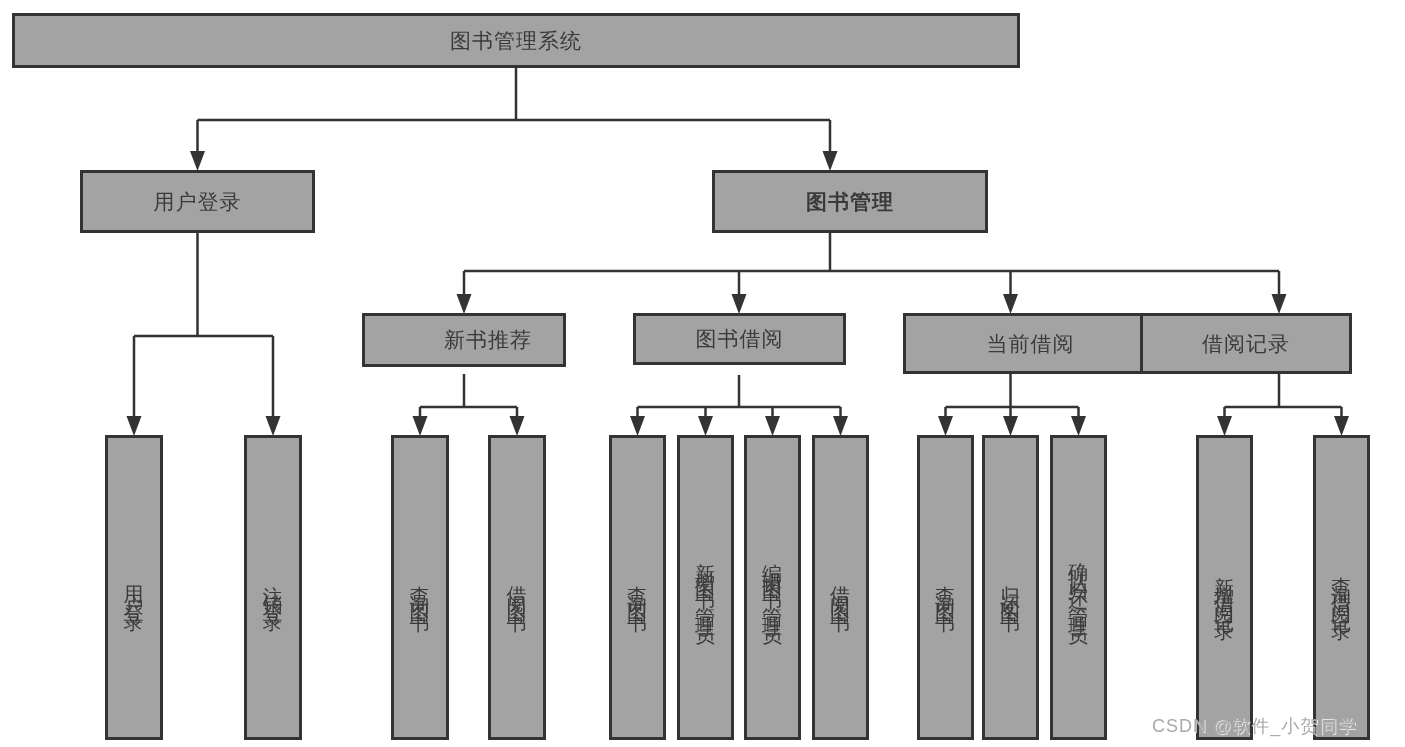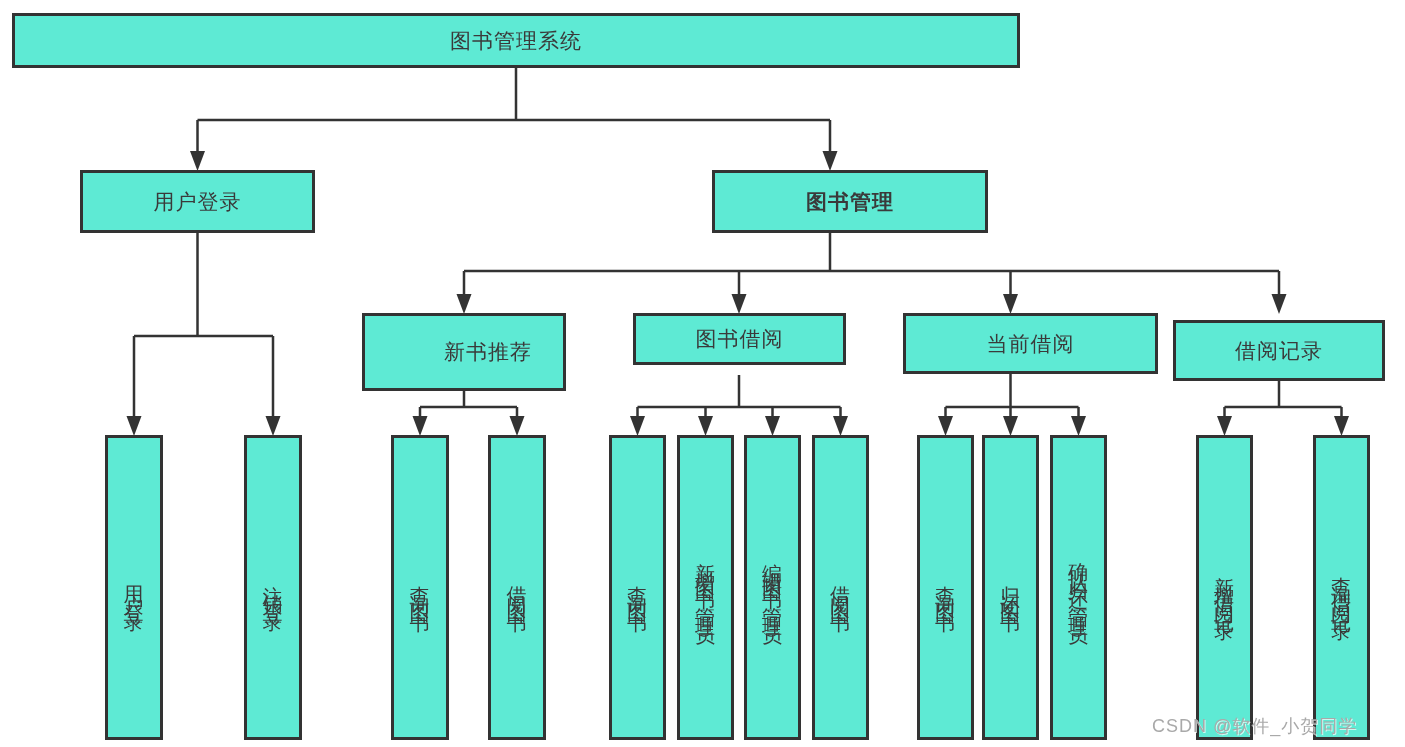--- a/index.html
+++ b/index.html
@@ -17,21 +17,21 @@
   }
   svg.connectors {
     position: absolute;
     left: 0;
     top: 0;
     z-index: 1;
   }
   .node {
     position: absolute;
     box-sizing: border-box;
-    background: #5eead4;
+    background: #a3a3a3;
     border: 3px solid #333333;
     display: flex;
     align-items: center;
     justify-content: center;
     z-index: 2;
   }
   .hlabel {
     font-size: 21px;
     color: #3a3a3a;
     letter-spacing: 1px;
@@ -107,30 +107,30 @@
     <span class="hlabel">图书管理系统</span>
   </div>
 
   <div class="node" style="left:80px; top:170px; width:235px; height:63px;">
     <span class="hlabel">用户登录</span>
   </div>
   <div class="node" style="left:712px; top:170px; width:276px; height:63px;font-weight:bold;">
     <span class="hlabel">图书管理</span>
   </div>
 
-  <div class="node" style="left:362px; top:313px; width:204px; height:78px;padding-left:48px;">
+  <div class="node" style="left:362px; top:313px; width:204px; height:54px;padding-left:48px;">
     <span class="hlabel">新书推荐</span>
   </div>
   <div class="node" style="left:633px; top:313px; width:213px; height:52px;">
     <span class="hlabel">图书借阅</span>
   </div>
   <div class="node" style="left:903px; top:313px; width:255px; height:61px;">
     <span class="hlabel">当前借阅</span>
   </div>
-  <div class="node" style="left:1173px; top:313px; width:212px; height:61px;margin-top:7px;">
+  <div class="node" style="left:1140px; top:313px; width:212px; height:61px;">
     <span class="hlabel">借阅记录</span>
   </div>
 
   <div class="node" style="left:105px; top:435px; width:58px; height:305px;">
     <span class="vlabel">用户登录</span>
   </div>
   <div class="node" style="left:244px; top:435px; width:58px; height:305px;">
     <span class="vlabel">注销登录</span>
   </div>
 

